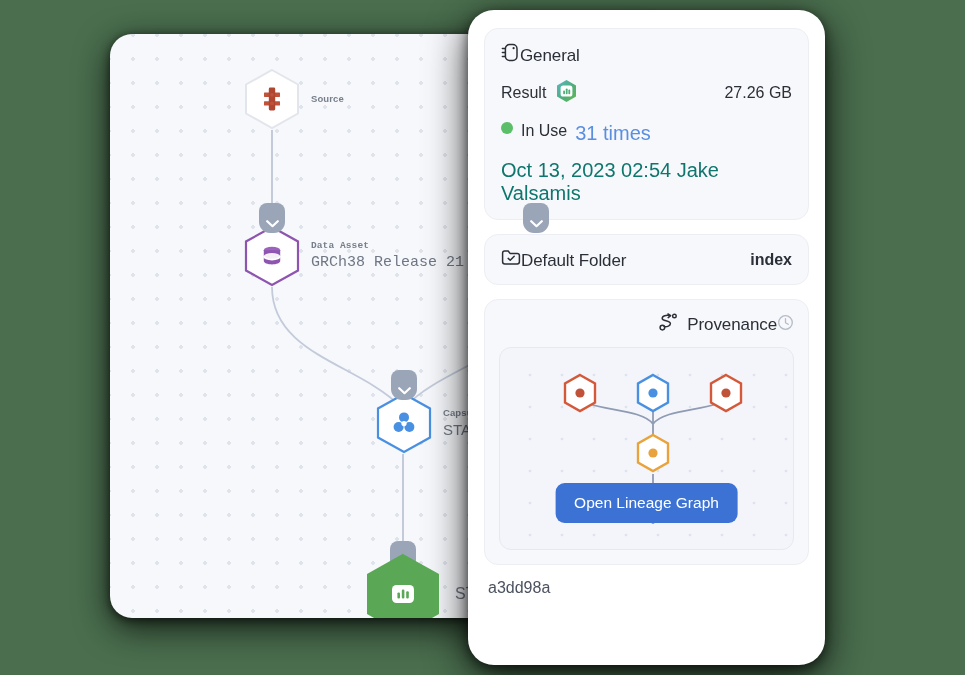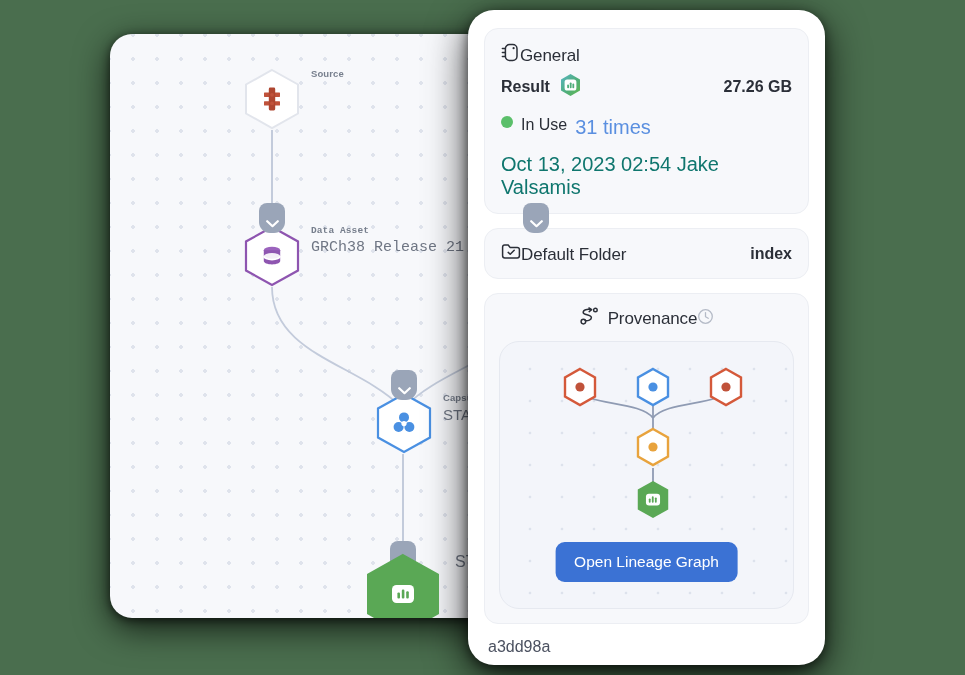--- a/index.html
+++ b/index.html
@@ -36,20 +36,21 @@
     position: absolute;
     left: 0; top: 0;
     width: 540px; height: 584px;
     pointer-events: none;
   }
 
   
   .node {
     position: absolute;
     display: flex;
+    align-items: center;
   }
   .hex-wrap {
     position: relative;
     width: 58px;
     height: 62px;
     flex: 0 0 auto;
   }
   .hex {
     position: absolute;
     inset: 0;
@@ -129,21 +130,21 @@
     color: #2b2f38;
     letter-spacing: -0.1px;
   }
 
   .row {
     display: flex;
     align-items: center;
     justify-content: space-between;
   }
 
-  .result-row { margin-top: 7px; font-weight: bold; }
+  .result-row { margin-top: 13px; }
   .result-left { display:flex; align-items:center; gap:9px; }
   .result-label { font-size: 16px; color: #2b2f38; }
   .result-value { font-size: 16px; color: #2b2f38; }
 
   .inuse-row {
     display: flex;
     align-items: flex-start;
     gap: 8px;
     margin-top: 15px;
   }
@@ -161,30 +162,30 @@
     font-size: 20px;
     color: #0f766e;
   }
 
   
   .folder-card { padding: 13px 16px; }
   .folder-value { font-size: 16px; color: #2b2f38; font-weight: bold; }
 
   
   .prov-card { padding: 13px 14px 14px 14px; }
-  .prov-head { display:flex; align-items:center; justify-content:center; }
+  .prov-head { display:flex; align-items:center; justify-content:flex-end; }
   .prov-head-left { display:flex; align-items:center; gap:9px; }
 
   .mini-graph {
     position: relative;
     margin-top: 11px;
-    height: 268px;
+    height: 203px;
     background: #f3f5fa;
     border: 1px solid #e6e9f0;
-    border-radius: 20px;
+    border-radius: 12px;
     overflow: hidden;
     background-image: radial-gradient(#dde2ec 1.5px, transparent 1.6px);
     background-size: 32px 32px;
     background-position: 14px 11px;
   }
   .mini-graph svg.edges { position:absolute; left:0; top:0; }
 
   .mini-node {
     position: absolute;
     width: 40px; height: 44px;

